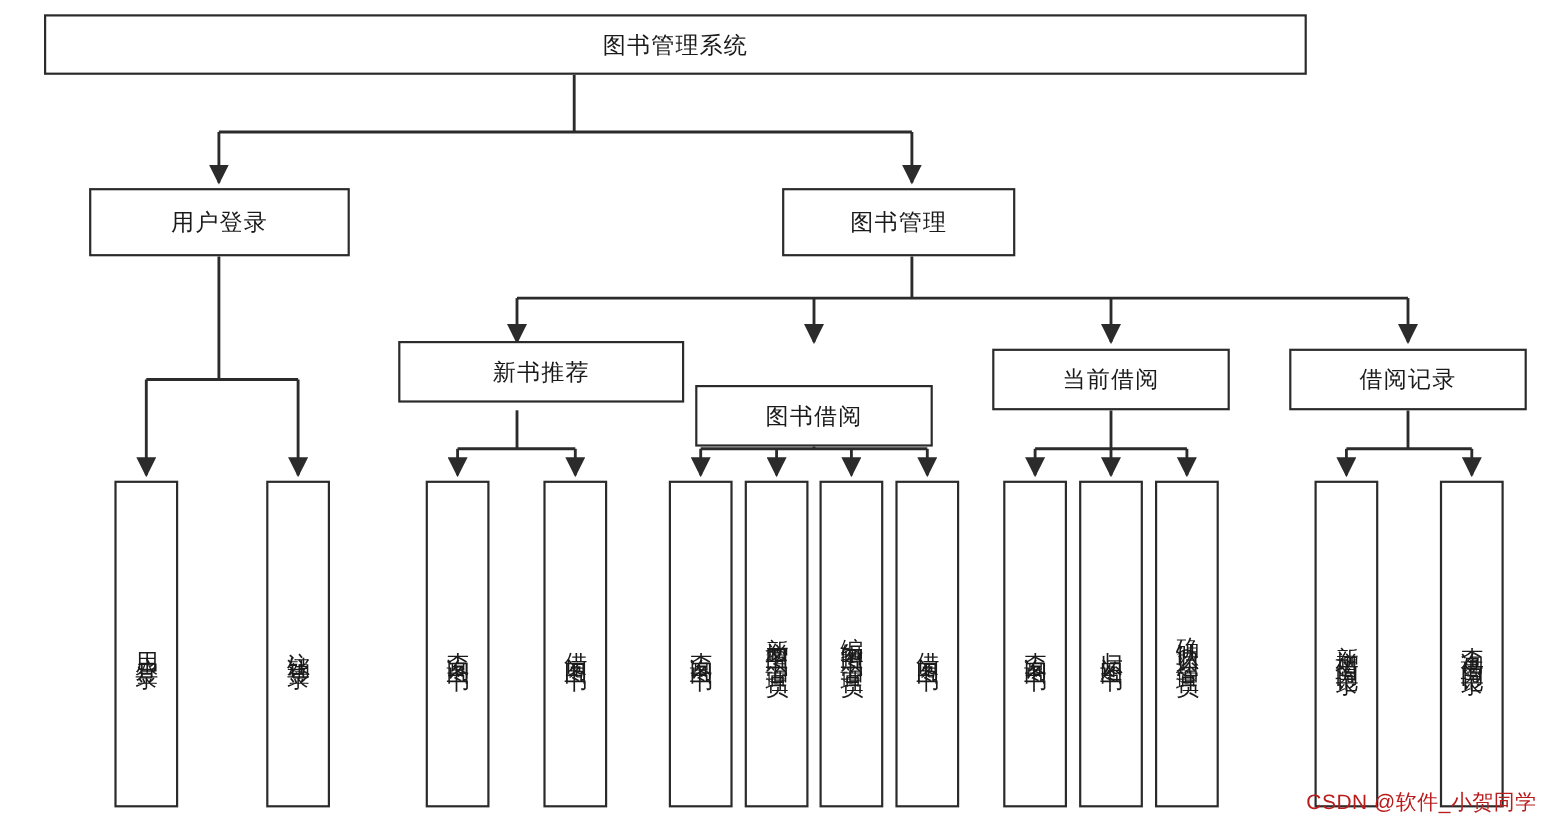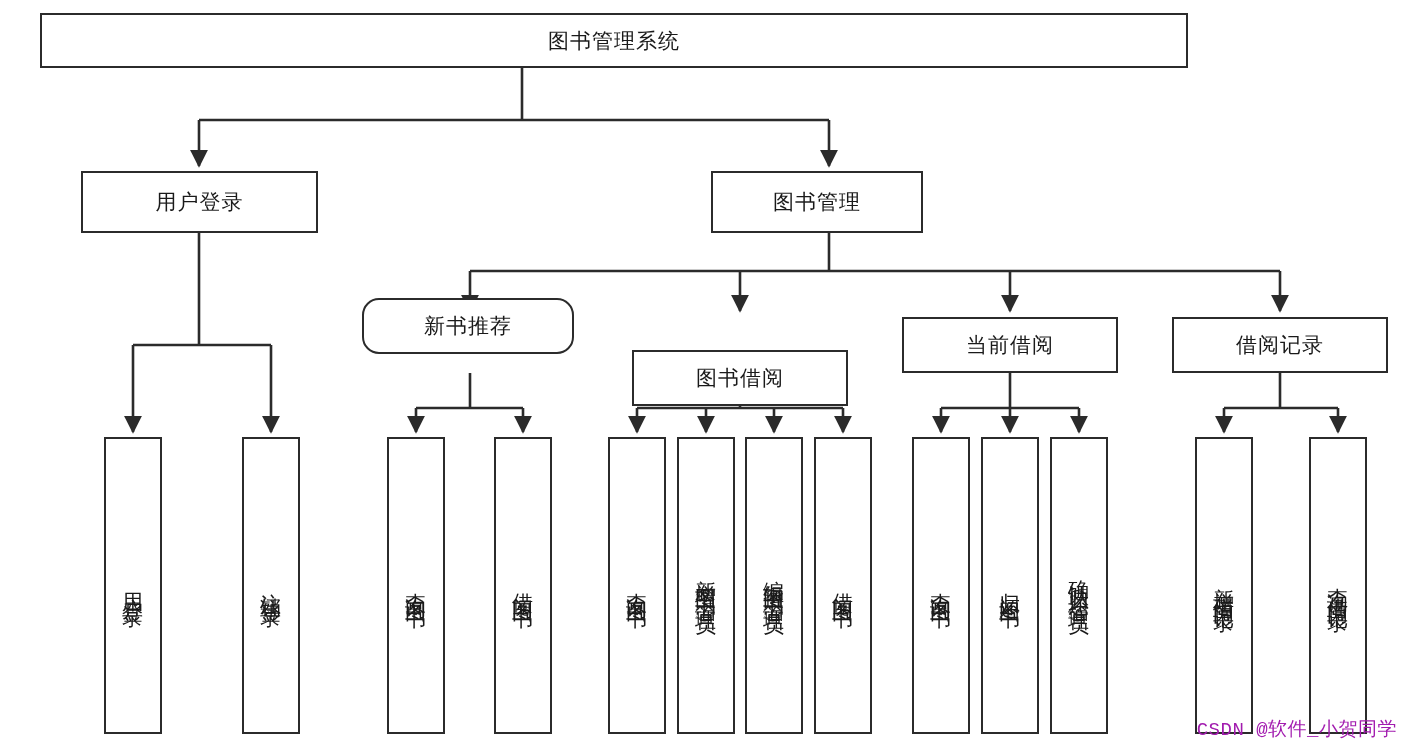--- a/index.html
+++ b/index.html
@@ -51,24 +51,23 @@
     text-align: center;
   }
   .node .label {
     display: block;
   }
   #watermark {
     position: absolute;
     right: 8px;
     bottom: 5px;
     font-size: 19px;
-    color: #a21caf;
+    color: #b91c1c;
     white-space: nowrap;
     letter-spacing: 0.5px;
-    font-family: Liberation Mono, monospace;
   }
 </style>
 </head>
 <body>
 
 <div id="stage">
 
   <svg id="edges" viewBox="0 0 1405 747" xmlns="http://www.w3.org/2000/svg">
     <defs>
       <marker id="arrow" viewBox="0 0 10 10" refX="9" refY="5" markerWidth="7" markerHeight="7" orient="auto-start-reverse">
@@ -126,21 +125,21 @@
     <span class="label">图书管理系统</span>
   </div>
 
   <div class="node horiz" style="left:81px; top:171px; width:237px; height:62px;">
     <span class="label">用户登录</span>
   </div>
   <div class="node horiz" style="left:711px; top:171px; width:212px; height:62px;">
     <span class="label">图书管理</span>
   </div>
 
-  <div class="node horiz" style="left:362px; top:298px; width:212px; height:56px;border-radius:17px;">
+  <div class="node horiz" style="left:362px; top:310px; width:260px; height:56px;">
     <span class="label">新书推荐</span>
   </div>
   <div class="node horiz" style="left:632px; top:317px; width:216px; height:56px;margin-top:33px;">
     <span class="label">图书借阅</span>
   </div>
   <div class="node horiz" style="left:1172px; top:317px; width:216px; height:56px;">
     <span class="label">借阅记录</span>
   </div>
   <div class="node horiz" style="left:902px; top:317px; width:216px; height:56px;">
     <span class="label">当前借阅</span>

